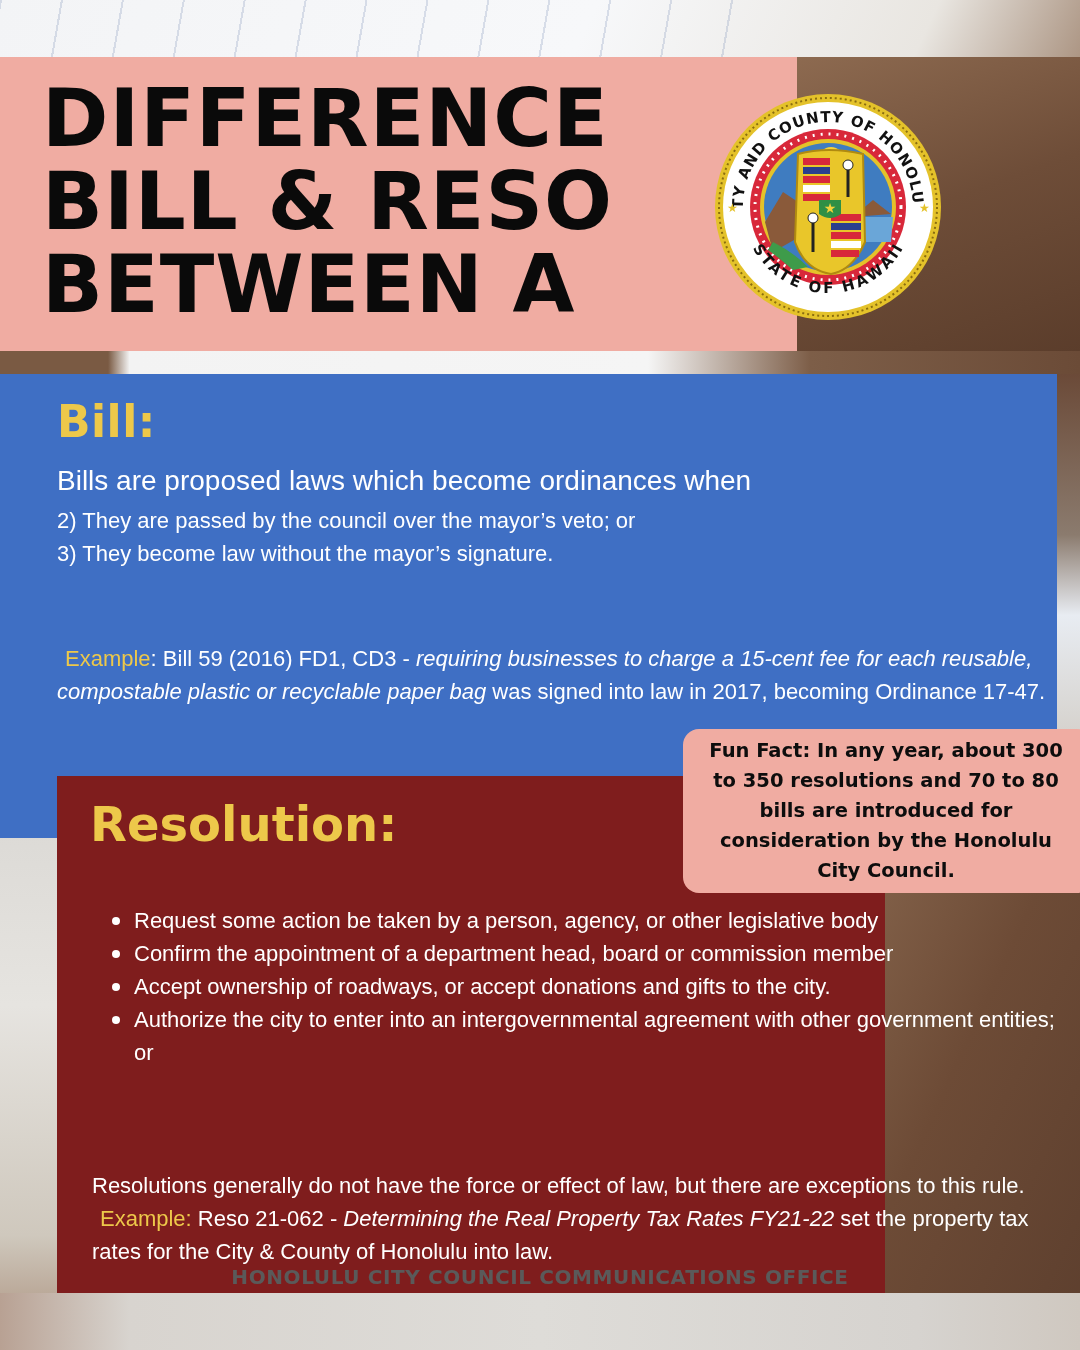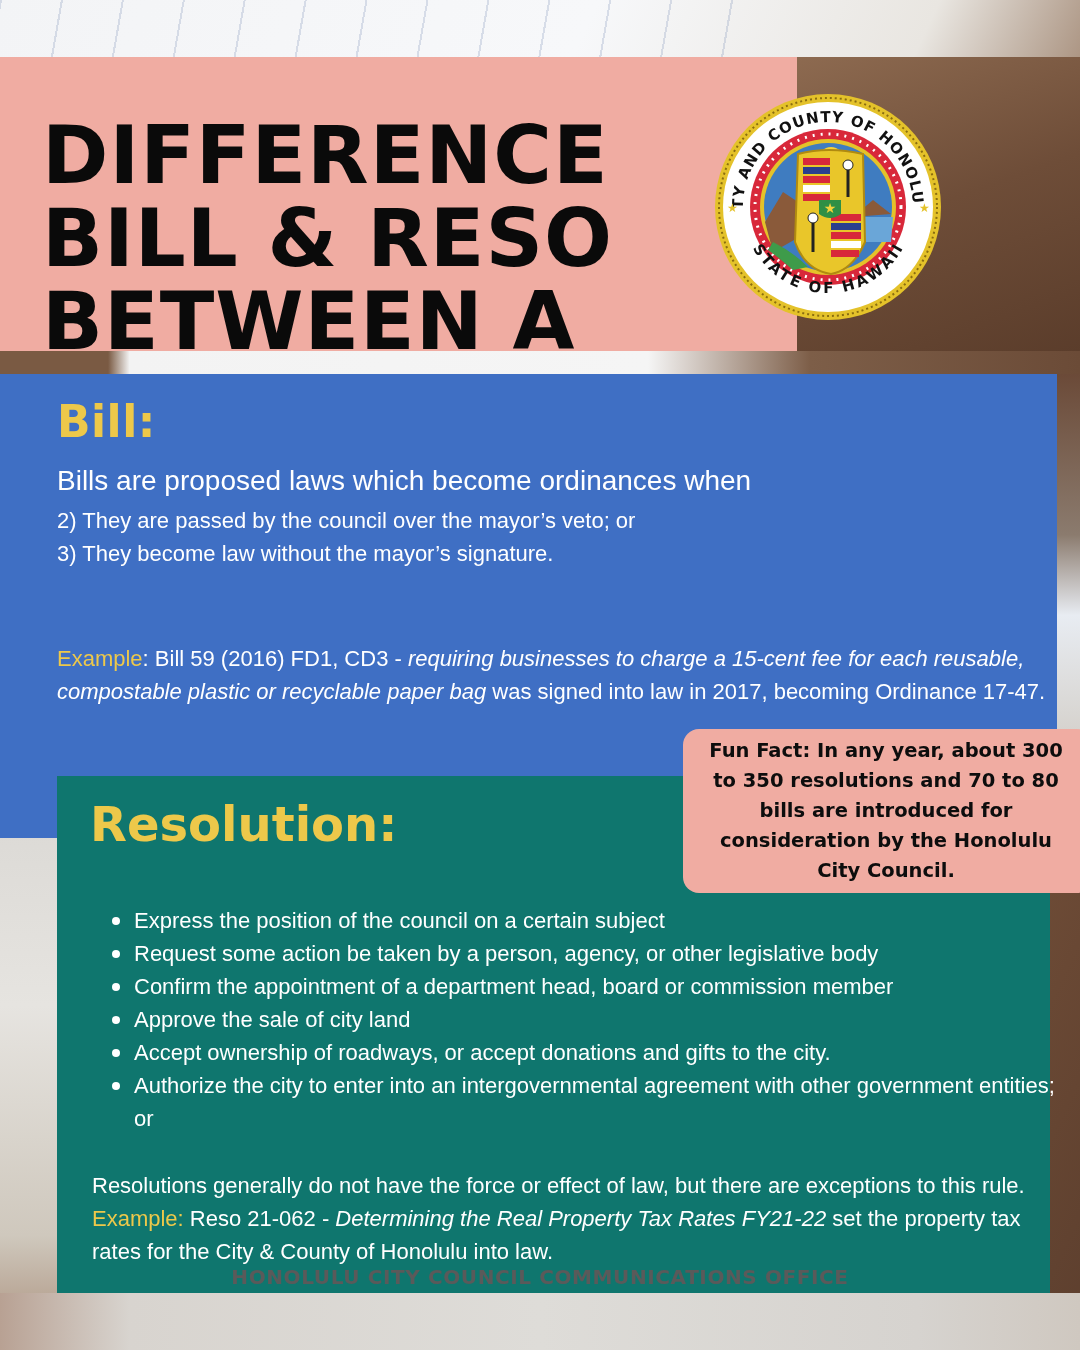--- a/index.html
+++ b/index.html
@@ -48,21 +48,21 @@
 
     
     .title-box {
       position: absolute; left: 0; top: 57px; width: 797px; height: 294px;
       background: #f0aca2;
     }
     .title-text {
       position: absolute; left: 42px; top: 20px;
       font-family: "DejaVu Sans", sans-serif;
       font-weight: 800; font-size: 80px; line-height: 83px;
-      letter-spacing: 1px; color: #0a0a0a; margin-top: 37px;
+      letter-spacing: 1px; color: #0a0a0a;
     }
     .title-line { display: block; white-space: nowrap; }
 
     
     .seal {
       position: absolute; left: 713px; top: 92px; width: 230px; height: 230px;
     }
 
     
     .bill-box {
@@ -81,27 +81,27 @@
     }
     .bill-list {
       position: absolute; left: 57px; top: 130px;
       font-size: 22px; line-height: 33px; color: #ffffff;
       list-style: none;
     }
     .bill-example {
       position: absolute; left: 57px; top: 268px; width: 995px;
       font-size: 22px; line-height: 33px; color: #ffffff;
     }
-    .accent { color: #edc84a; }
+    .accent { color: #edc84a; margin-left: 8px; }
     .ital { font-style: italic; }
 
     
     .reso-box {
-      position: absolute; left: 57px; top: 776px; width: 993px; height: 517px;
-      background: #0f766e;
+      position: absolute; left: 57px; top: 776px; width: 828px; height: 517px;
+      background: #7f1d1d;
       color: #ffffff;
     }
     .reso-heading {
       position: absolute; left: 33px; top: 20px;
       font-family: "DejaVu Sans", sans-serif; font-weight: 700;
       font-size: 48px; color: #edc84a;
     }
     .reso-intro {
       position: absolute; left: 35px; top: 92px;
       font-size: 25px; line-height: 30px;
@@ -218,24 +218,22 @@
     <li>3) They become law without the mayor’s signature.</li>
   </ol>
   <p class="bill-example">
     <span class="accent">Example</span><span>: </span><span>Bill 59 (2016) FD1, CD3 - </span><span class="ital">requiring businesses to charge a 15-cent fee for each reusable, compostable plastic or recyclable paper bag</span><span> was signed into law in 2017, becoming Ordinance 17-47.</span>
   </p>
 </section>
 
 <section class="reso-box">
   <h2 class="reso-heading">Resolution:</h2>
   <ul class="reso-list">
-    <li>Express the position of the council on a certain subject</li>
     <li>Request some action be taken by a person, agency, or other legislative body</li>
     <li>Confirm the appointment of a department head, board or commission member</li>
-    <li>Approve the sale of city land</li>
     <li>Accept ownership of roadways, or accept donations and gifts to the city.</li>
     <li>Authorize the city to enter into an intergovernmental agreement with other government entities; or</li>
   </ul>
   <p class="reso-note">
     <span>Resolutions generally do not have the force or effect of law, but there are exceptions to this rule.  </span><span class="accent">Example:</span><span> Reso 21-062 - </span><span class="ital">Determining the Real Property Tax Rates FY21-22</span><span> set the property tax rates for the City &amp; County of Honolulu into law.</span>
   </p>
 </section>
 
 <aside class="fun-fact">
   <p class="fun-fact-text">Fun Fact: In any year, about 300 to 350 resolutions and 70 to 80 bills are introduced for consideration by the Honolulu City Council.</p>

